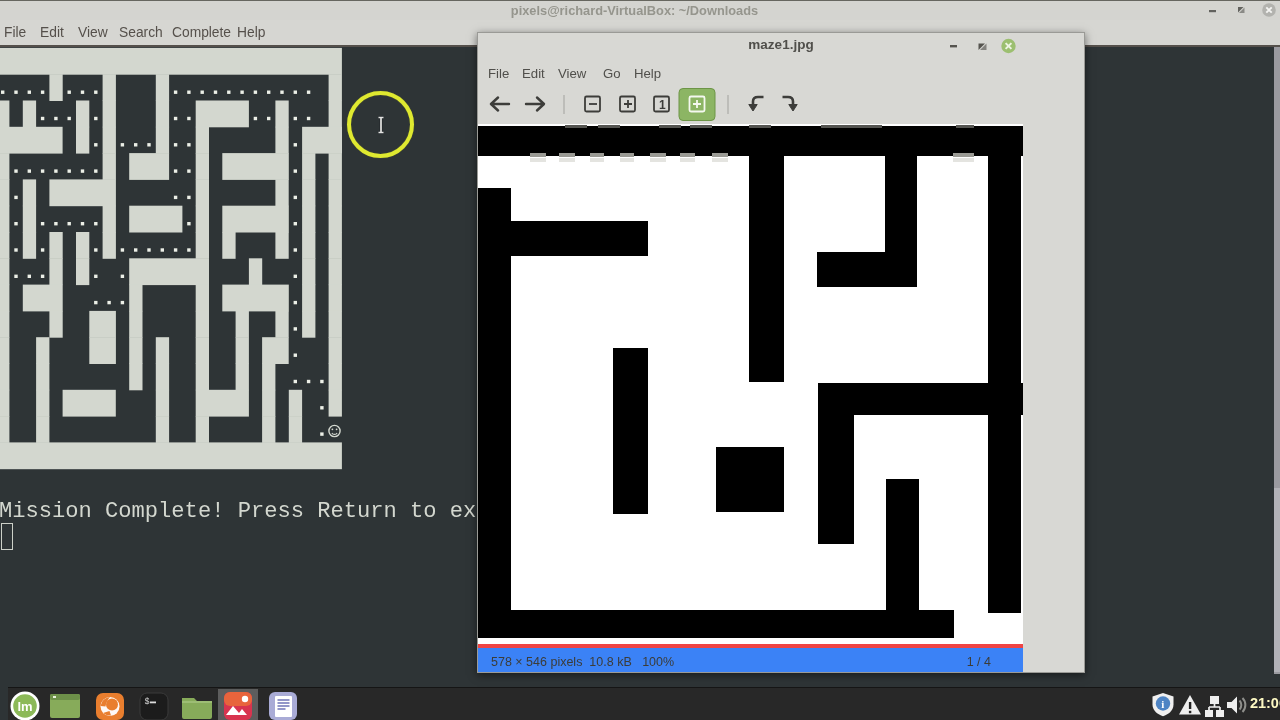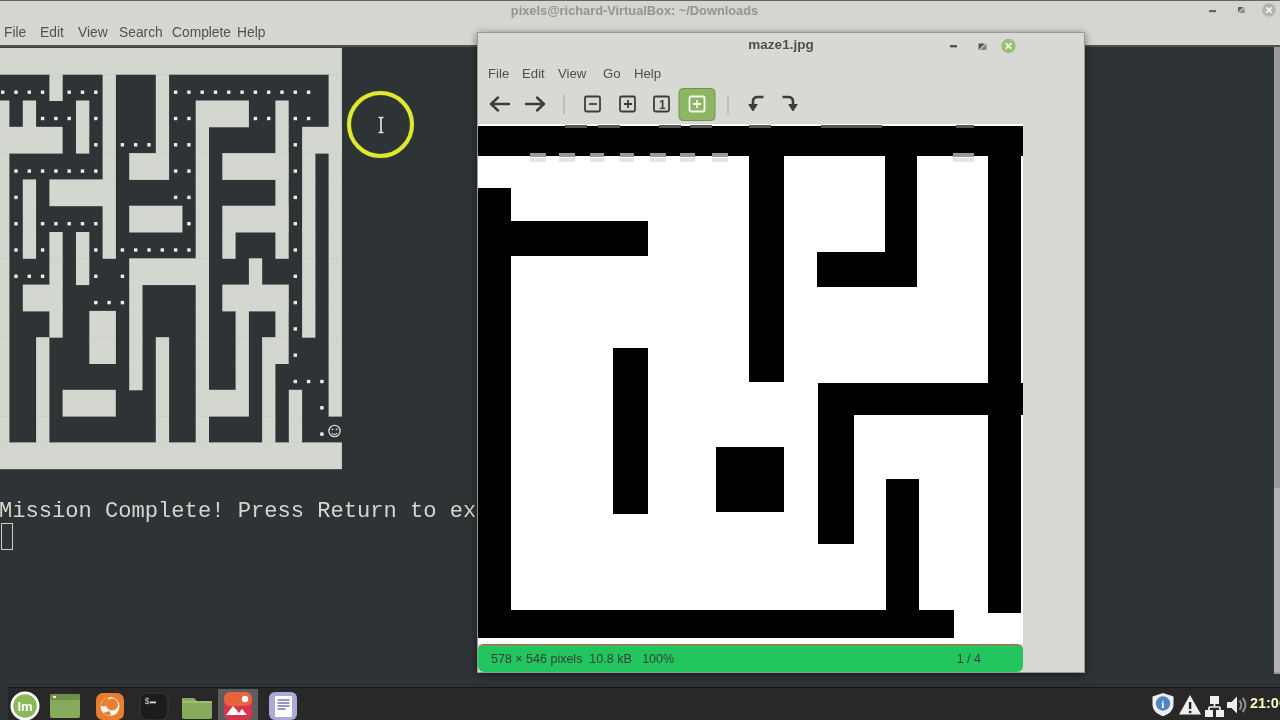--- a/index.html
+++ b/index.html
@@ -18,21 +18,21 @@
 #tcursor { left:1px; top:522.5px; width:12px; height:27px; border:1.8px solid #ccd0c8; }
 
 #ring { left:347px; top:91px; width:67px; height:67px; border:4.5px solid #dfe930; border-radius:50%; box-shadow:0 0 1px 0 rgba(170,180,35,.6), inset 0 0 1px 0 rgba(170,180,35,.6); }
 #ibeam { left:374px; top:114px; width:14px; height:22px; }
 
 #vwin { left:477px; top:32px; width:608px; height:641px; background:#d8d8d4; box-shadow:0 2px 8px rgba(0,0,0,.5); border:1px solid #9a9a96; }
 #vtitle { left:0; top:0; width:100%; height:26px; text-align:center; font-weight:bold; font-size:13.5px; color:#504f4b; line-height:24px; }
 #vmenu span { position:absolute; top:33px; font-size:13.2px; color:#504f4b; }
 #vcontent { left:0px; top:91px; width:545px; height:520px; background:#ffffff; overflow:hidden; }
 #vcontent div { position:absolute; background:#000; }
-#vstatus { left:0; top:611px; width:545px; height:28px; background:#22c55e; border-top:1px solid #ef4444; font-size:12.5px; color:#3c3c38; line-height:29px;border-radius:6px; }
+#vstatus { left:0; top:611px; width:545px; height:28px; background:#3b82f6; border-top:4px solid #ef4444; font-size:12.5px; color:#3c3c38; line-height:29px; }
 
 #taskbar { left:8px; top:687px; width:1280px; height:33px; background:#282828; border-top:1px solid #151515; }
 #clock { right:1px; top:7px; font-size:14.5px; font-weight:bold; color:#fef9c3; }
 </style>
 </head>
 <body>
 
 <svg id="tmaze" class="abs" width="345" height="425" viewBox="0 0 345 425">
   <g fill="#d3d7cf">
       <rect x="-3.9" y="0.9" width="345.8" height="26.8"></rect>
@@ -350,21 +350,21 @@
     <div style="left:475px; top:28.5px; width:21px; height:4px; background:#9a9a94;"></div>
     <div style="left:52px; top:34px; width:16px; height:3.5px; background:#e4e4e0;"></div>
     <div style="left:81px; top:34px; width:16px; height:3.5px; background:#e4e4e0;"></div>
     <div style="left:112px; top:34px; width:14px; height:3.5px; background:#e4e4e0;"></div>
     <div style="left:142px; top:34px; width:14px; height:3.5px; background:#e4e4e0;"></div>
     <div style="left:172px; top:34px; width:16px; height:3.5px; background:#e4e4e0;"></div>
     <div style="left:202px; top:34px; width:15px; height:3.5px; background:#e4e4e0;"></div>
     <div style="left:234px; top:34px; width:16px; height:3.5px; background:#e4e4e0;"></div>
     <div style="left:475px; top:34px; width:21px; height:3.5px; background:#e4e4e0;"></div>
   </div>
-  <div id="vstatus" class="abs"><span style="margin-left:13px">578 × 546 pixels&nbsp;&nbsp;10.8 kB&nbsp;&nbsp;&nbsp;100%</span><span style="position:absolute; right:42px">1 / 4</span></div>
+  <div id="vstatus" class="abs"><span style="margin-left:13px">578 × 546 pixels&nbsp;&nbsp;10.8 kB&nbsp;&nbsp;&nbsp;100%</span><span style="position:absolute; right:32px">1 / 4</span></div>
 </div>
 
 <div id="taskbar" class="abs">
   <svg class="abs" style="left:0;top:1px" width="310" height="32" viewBox="0 0 310 32">
 
     <circle cx="17" cy="17" r="14.5" fill="#fff"></circle>
     <circle cx="17" cy="17" r="11.8" fill="#8cb958"></circle>
     <text x="9.5" y="22" font-size="13" font-weight="bold" fill="#fff" font-family="Liberation Sans">lm</text>
 
     <rect x="42" y="5" width="30" height="24" rx="2" fill="#87ab5a"></rect>

